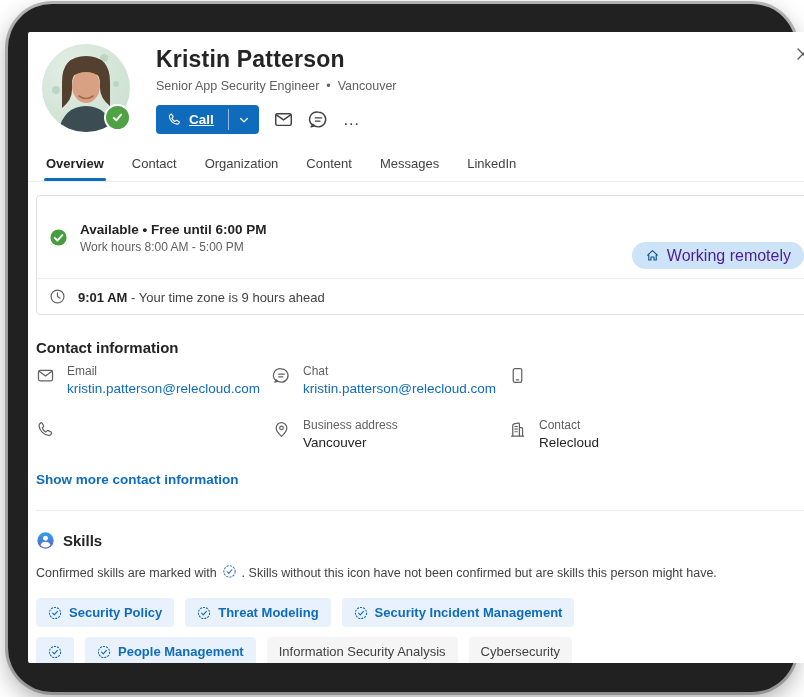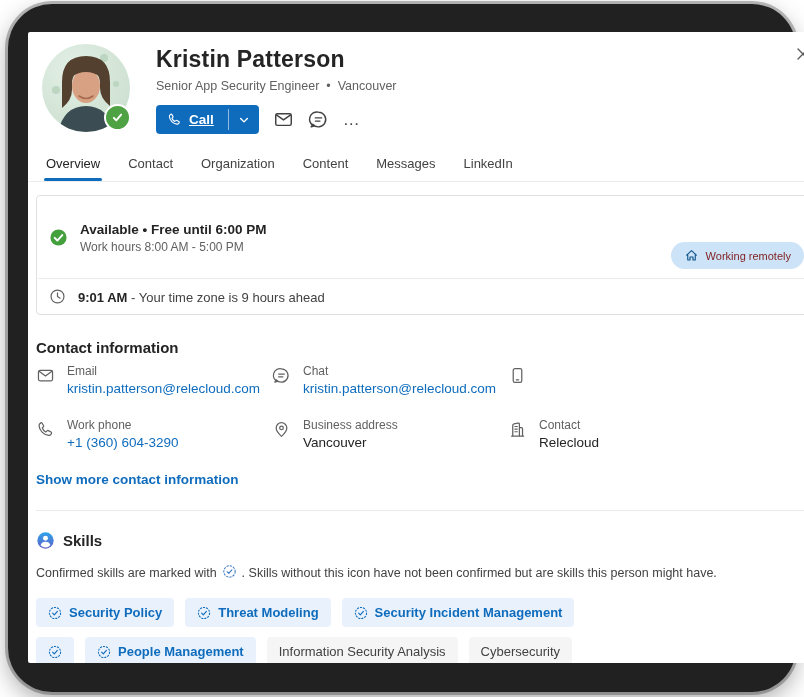--- a/index.html
+++ b/index.html
@@ -36,33 +36,33 @@
   .call-main { display:flex; align-items:center; gap:7px; padding:0 14px 0 11px; font-size:13.5px; font-weight:700; cursor:pointer;text-decoration:underline; }
   .call-divider { width:1px; background:rgba(255,255,255,.55); margin:4px 0; }
   .call-chevron { display:flex; align-items:center; justify-content:center; width:30px; cursor:pointer; }
   .icon-btn { background:none; border:none; cursor:pointer; color:#424242; display:flex; align-items:center; padding:0; }
   .more-glyph { font-size:17px; color:#424242; letter-spacing:1px; line-height:10px; }
   .close-btn { position:absolute; top:10px; right:16px; background:none; border:none; cursor:pointer; padding:4px; }
 
   
   .tabs { display:flex; gap:8px; padding:14px 8px 0 8px; border-bottom:1px solid #ececec; margin-top:2px; }
   .tab { position:relative; padding:6px 10px 10px 10px; font-size:13px; color:#424242; cursor:pointer; background:none; border:none; font-family:inherit; }
-  .tab.active { font-weight:400; color:#242424; }
+  .tab.active { font-weight:700; color:#242424; }
   .tab.active::after { content:""; position:absolute; left:8px; right:8px; bottom:0; height:3px; border-radius:2px; background:#0f6cbd; }
 
   
   .avail-card { margin:13px 14px 0 8px; border:1px solid #e0e0e0; border-radius:4px; }
   .avail-top { display:flex; align-items:center; padding:10px 12px 9px 12px; }
   .avail-texts { margin-left:12px; }
   .avail-status { font-size:13.5px; font-weight:700; color:#242424; }
   .avail-hours { font-size:12px; color:#616161; margin-top:3px; }
   .remote-pill {
     margin-left:auto; display:flex; align-items:center; gap:7px;
-    background:#cde3f8; color:#7f1d1d; border-radius:14px; height:27px; padding:0 13px;
-    font-size:11px;
+    background:#cde3f8; color:#4c1d95; border-radius:14px; height:27px; padding:0 13px;
+    font-size:16px;
     margin-top:36px;
   }
   .avail-divider { height:1px; background:#ececec; margin:0 1px; }
   .avail-bottom { display:flex; align-items:flex-end; gap:12px; padding:9px 12px; font-size:13px; color:#424242; }
   .time-bold { font-weight:700; color:#242424; }
 
   
   .section-pad { padding:0 14px 0 8px; }
   .section-heading { font-size:15px; font-weight:700; color:#242424; margin-top:24px; }
   .contact-grid { display:grid; grid-template-columns:236px 236px 236px; row-gap:22px; margin-top:8px; }
@@ -228,24 +228,20 @@
           <span class="ci-icon"><svg width="19" height="19" viewBox="0 0 20 20">
                 <rect x="5.5" y="2.8" width="9" height="14.4" rx="1.8" fill="none" stroke="#616161" stroke-width="1.3"></rect>
                 <path d="M8.8 14.6 H11.2" stroke="#616161" stroke-width="1.3" stroke-linecap="round"></path>
               </svg></span>
         </div>
 
         <div class="contact-item">
           <span class="ci-icon"><svg width="19" height="19" viewBox="0 0 20 20">
                 <path d="M6.3 3.2 L7.9 5.8 Q8.4 6.6 7.7 7.3 L6.6 8.4 Q7.6 11 10.3 12.6 L11.6 11.4 Q12.2 10.8 13 11.2 L15.8 12.7 Q16.7 13.2 16.3 14.2 Q15.5 16.5 13.3 16.2 Q9.3 15.6 6.4 12.7 Q3.5 9.8 3.2 5.9 Q3.1 4.1 5.1 3 Q5.9 2.6 6.3 3.2 Z" fill="none" stroke="#616161" stroke-width="1.3" stroke-linejoin="round"></path>
               </svg></span>
-          <div>
-              <div class="ci-label">Work phone</div>
-          <div class="ci-value link">+1 (360) 604-3290</div>
-            </div>
         </div>
 
         <div class="contact-item">
           <span class="ci-icon"><svg width="19" height="19" viewBox="0 0 20 20">
                 <path d="M10 2.8 A5.6 5.6 0 0 1 15.6 8.4 Q15.6 12 10 17.2 Q4.4 12 4.4 8.4 A5.6 5.6 0 0 1 10 2.8 Z" fill="none" stroke="#616161" stroke-width="1.3" stroke-linejoin="round"></path>
                 <circle cx="10" cy="8.3" r="1.9" fill="none" stroke="#616161" stroke-width="1.3"></circle>
               </svg></span>
           <div>
               <div class="ci-label">Business address</div>
           <div class="ci-value">Vancouver</div>

